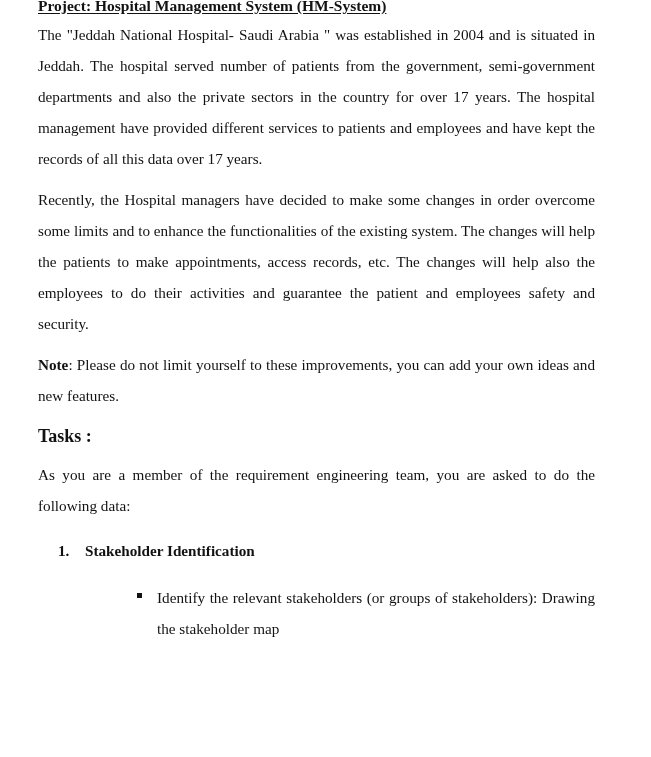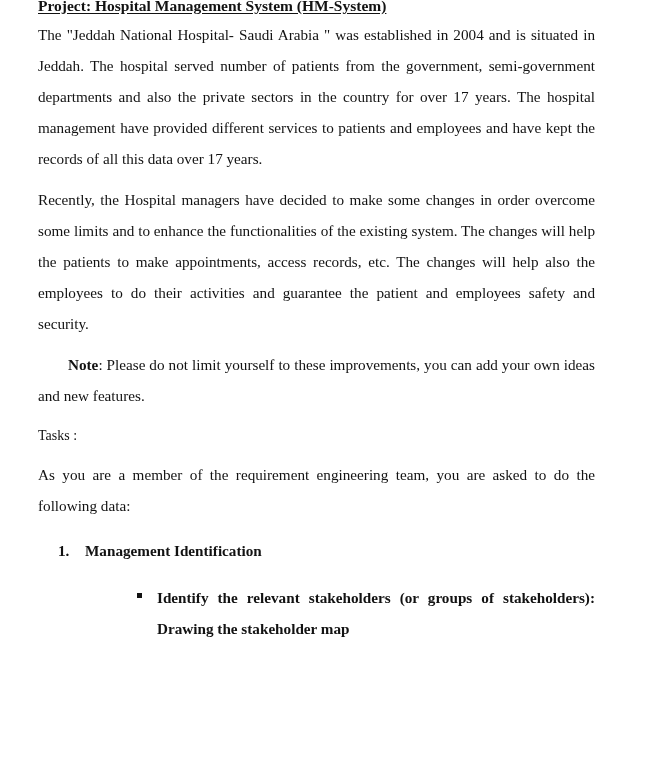--- a/index.html
+++ b/index.html
@@ -42,26 +42,26 @@
 
   
   .para {
     font-size: 15.2px;
     line-height: 31px;
     text-align: justify;
     text-justify: inter-word;
     margin: 0 0 10px 0;
     hyphens: none;
   }
-  .para b { font-weight: bold; margin-left: 30px; }
+  .para b { font-weight: bold; }
 
   
   .tasks-heading {
-    font-size: 14px;
-    font-weight: normal;
+    font-size: 18px;
+    font-weight: bold;
     line-height: 30px;
     margin: 9px 0 8px 0;
     text-align: left;
   }
 
   
   .num-list {
     margin: 14px 0 0 0;
     padding: 0;
     list-style: none;
@@ -84,21 +84,21 @@
   .bullet-list {
     margin: 16px 0 0 0;
     padding: 0;
     list-style: none;
   }
   .bullet-item {
     position: relative;
     padding-left: 72px;
     font-size: 15.2px;
     line-height: 31px;
-    font-weight: bold;
+    font-weight: normal;
     text-align: justify;
     text-justify: inter-word;
     margin-bottom: 6px;
   }
   .bullet-marker {
     position: absolute;
     left: 52px;
     top: 11px;
     width: 5px;
     height: 5px;
@@ -120,21 +120,21 @@
 
   <p class="para"><b>Note</b><span>: Please do not limit yourself to these improvements, you can add your own ideas and new features.</span></p>
 
   <h2 class="tasks-heading">Tasks :</h2>
 
   <p class="para">As you are a member of the requirement engineering team, you are asked to do the following data:</p>
 
   <ol class="num-list">
     <li class="num-item">
       <span class="num-marker">1.</span>
-      <span>Management Identification</span>
+      <span>Stakeholder Identification</span>
 
       <ul class="bullet-list">
         <li class="bullet-item">
           <span class="bullet-marker"></span>
           <span>Identify the relevant stakeholders (or groups of stakeholders): Drawing the stakeholder map</span>
         </li>
 
       </ul>
     </li>
   </ol>

